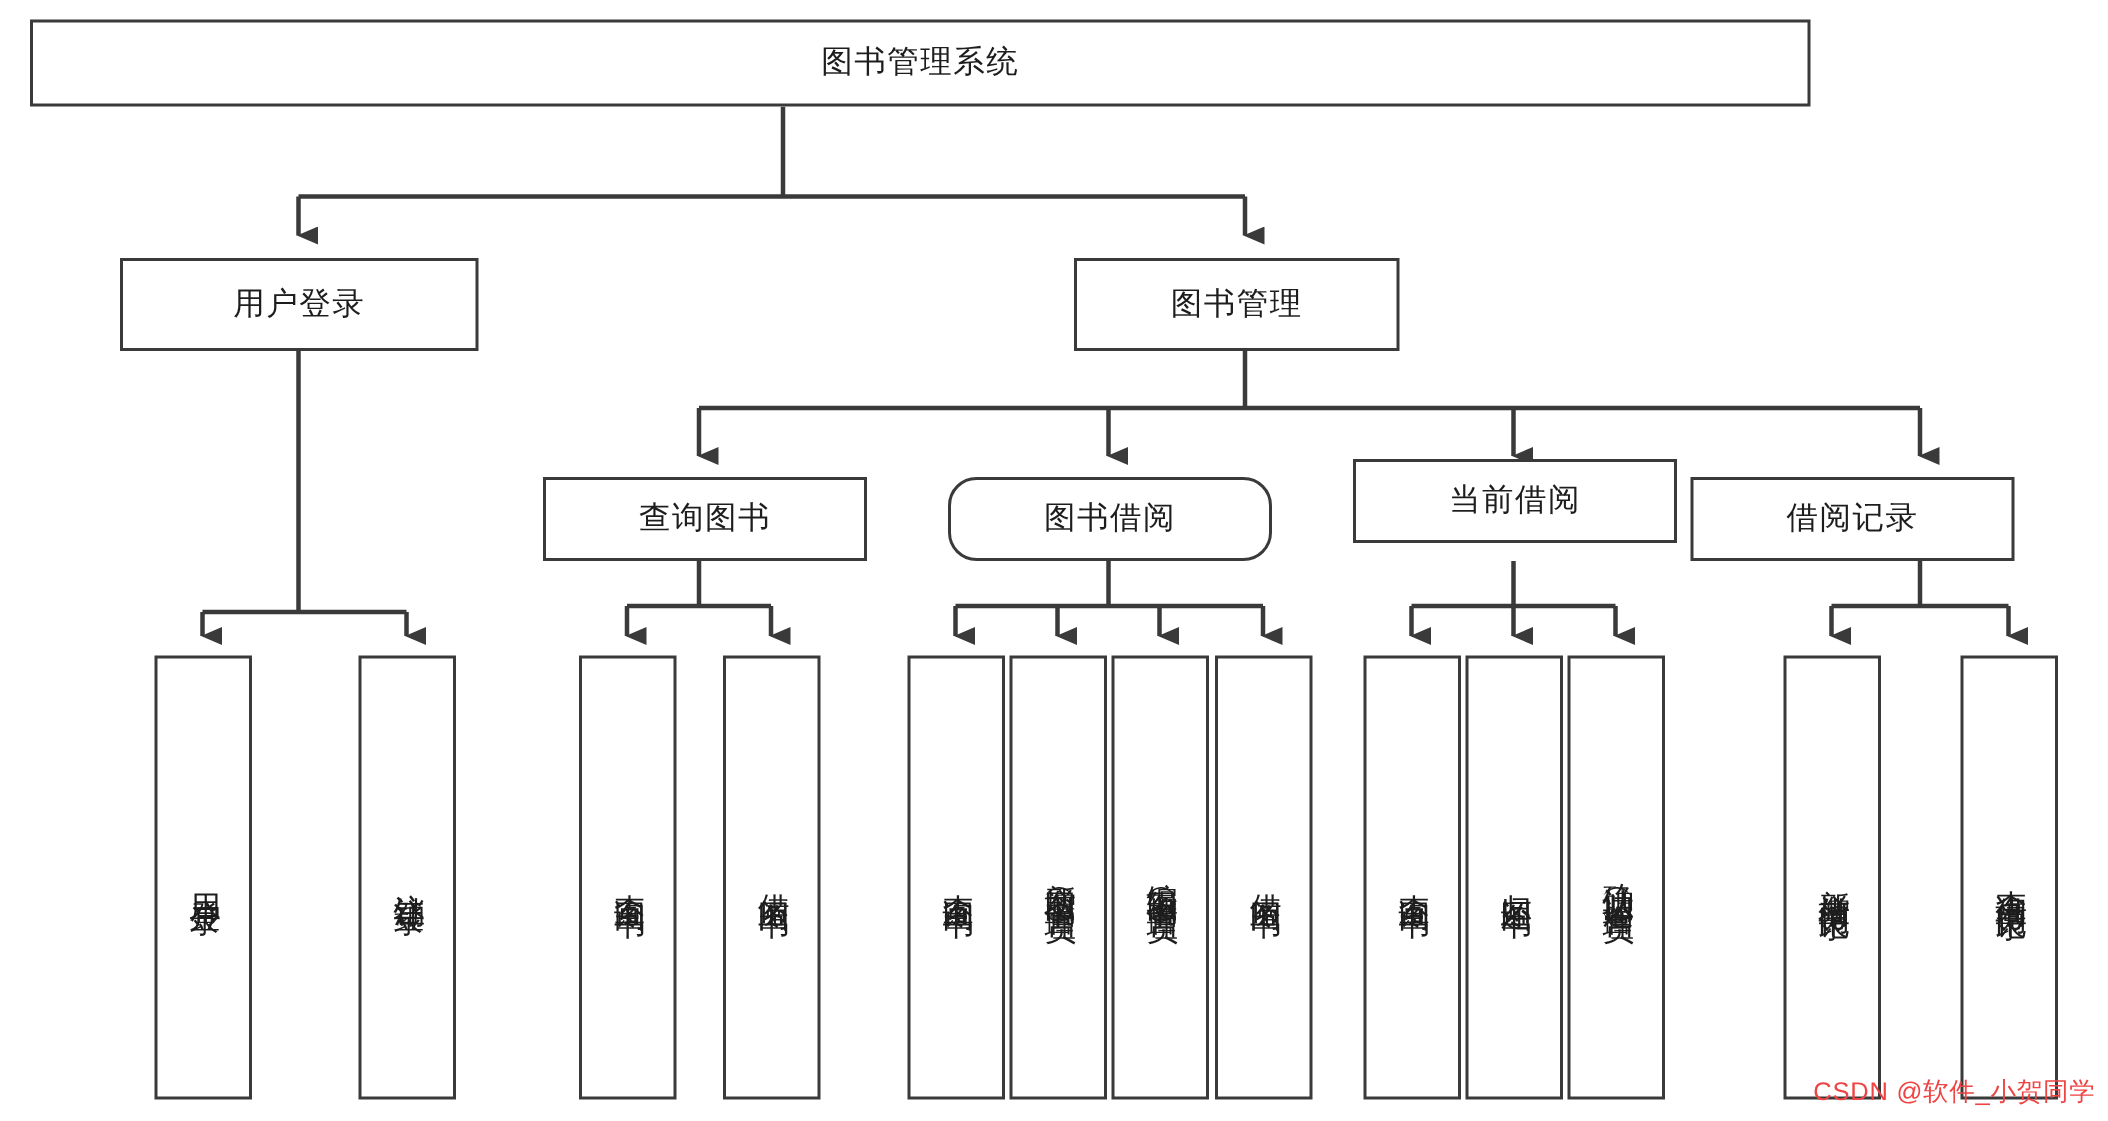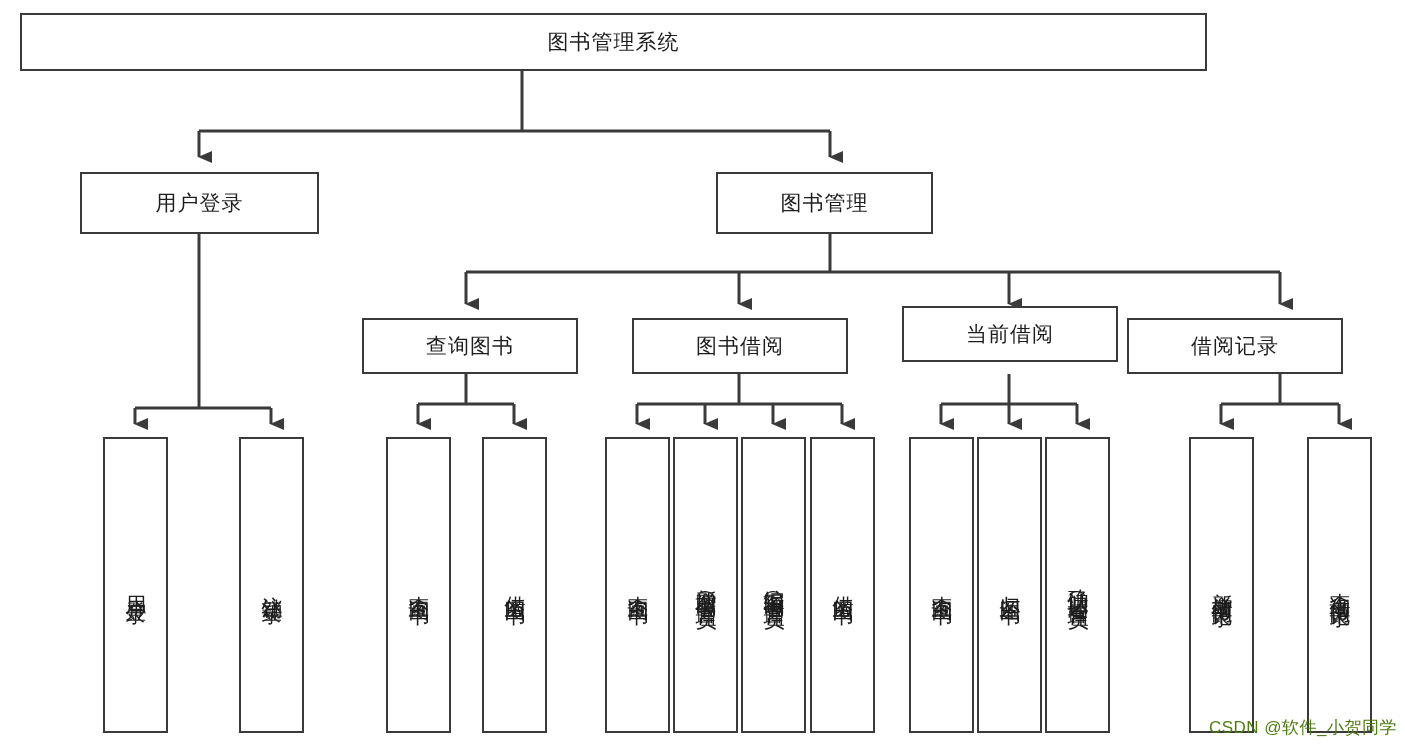--- a/index.html
+++ b/index.html
@@ -52,21 +52,21 @@
   .node.v .vtxt {
     writing-mode: vertical-rl;
     text-orientation: upright;
     display: block;
   }
   #watermark {
     position: absolute;
     right: 8px;
     bottom: 8px;
     font-size: 17px;
-    color: #4d7c0f;
+    color: #ef4444;
     letter-spacing: 0.5px;
     white-space: nowrap;
     user-select: none;
   }
 </style>
 </head>
 <body>
 
 <div id="canvas">
 
@@ -127,21 +127,21 @@
   <div class="node h" style="left:80px; top:172px; width:239px; height:62px;">
     <span>用户登录</span>
   </div>
   <div class="node h" style="left:716px; top:172px; width:217px; height:62px;">
     <span>图书管理</span>
   </div>
 
   <div class="node h" style="left:362px; top:318px; width:216px; height:56px;">
     <span>查询图书</span>
   </div>
-  <div class="node h" style="left:632px; top:318px; width:216px; height:56px;">
+  <div class="node h" style="left:632px; top:318px; width:216px; height:56px;border-radius:19px;">
     <span>图书借阅</span>
   </div>
   <div class="node h" style="left:902px; top:306px; width:216px; height:56px;">
     <span>当前借阅</span>
   </div>
   <div class="node h" style="left:1127px; top:318px; width:216px; height:56px;">
     <span>借阅记录</span>
   </div>
 
   <div class="node v" style="left:103px; top:437px; width:65px; height:296px;">

